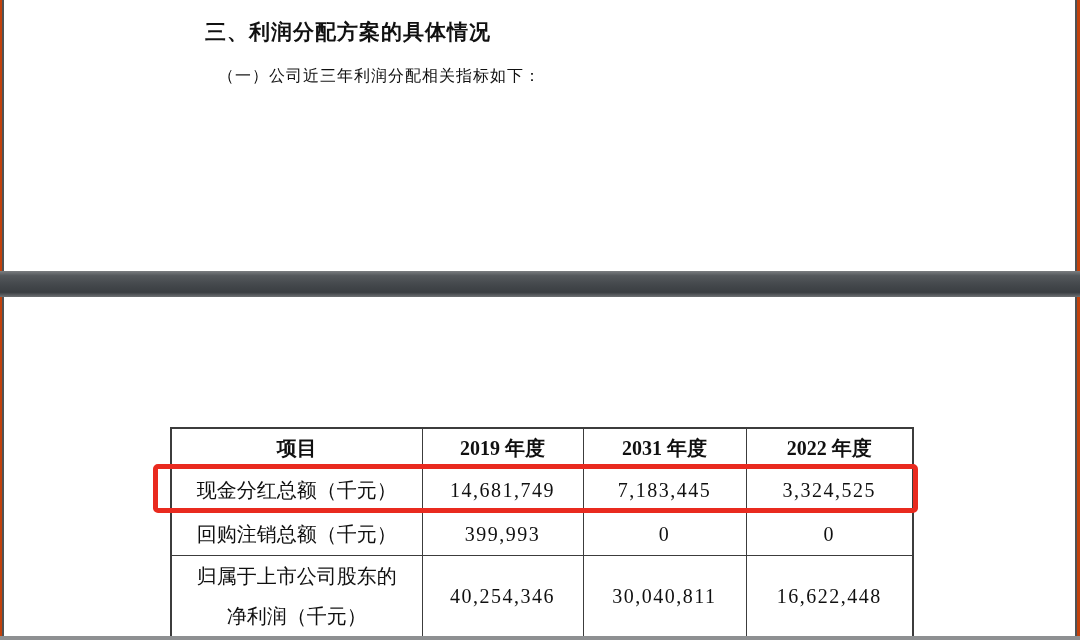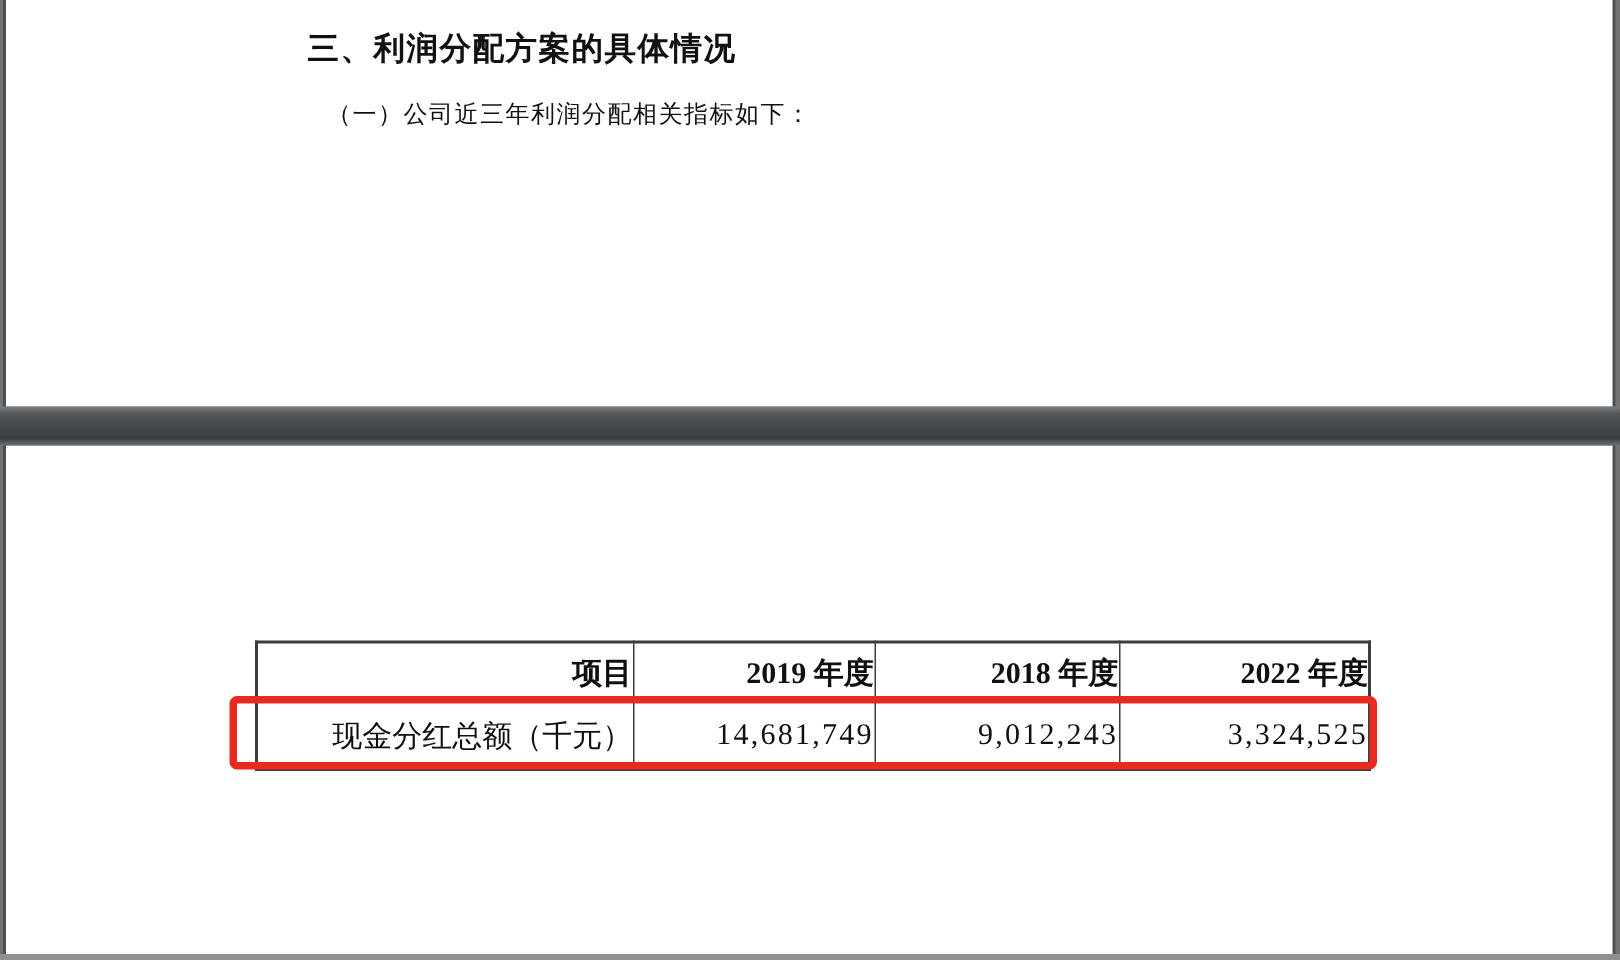--- a/index.html
+++ b/index.html
@@ -1,18 +1,18 @@
 <!DOCTYPE html>
 <html><head>
 <meta charset="utf-8">
 <style>
   html,body{margin:0;padding:0;background:#ffffff;}
   .viewport{
     position:relative;width:1080px;height:640px;overflow:hidden;
-    background:#737373;font-family:"Liberation Serif", serif;color:#111111;
+    background:#c2410c;font-family:"Liberation Serif", serif;color:#111111;
   }
   .page{position:absolute;left:4px;right:4px;background:#ffffff;}
   .page1{top:0;height:271px;}
   .page2{top:297px;height:339px;}
   .edge-line{position:absolute;top:0;width:2px;height:637px;background:#4e5154;z-index:1;}
   .edge-left{left:2px;}
   .edge-right{left:1075px;}
   .separator-bar{
     position:absolute;left:0;top:271px;width:1080px;height:26px;z-index:3;
     background:linear-gradient(180deg,#7b7e81 0%,#54585c 18%,#45494d 50%,#3a3e42 82%,#6e7174 100%);
@@ -26,21 +26,21 @@
   .subsection-line{
     position:absolute;left:218px;top:66px;z-index:2;
     font-size:16px;letter-spacing:1px;white-space:nowrap;
   }
   table.doc-table{
     position:absolute;left:170px;top:427px;width:742px;z-index:2;
     border-collapse:collapse;table-layout:fixed;
     font-family:"Liberation Serif", serif;color:#101010;
   }
   .doc-table th,.doc-table td{
-    border:1px solid #3c3c3c;text-align:right;vertical-align:middle;
+    border:1px solid #3c3c3c;text-align:center;vertical-align:middle;
     font-size:20px;padding:0;overflow:hidden;
   }
   .doc-table{border:2px solid #3c3c3c;}
   .doc-table th{font-weight:700;height:38px;}
   .row-cash td{height:44px;}
   .row-buyback td{height:42px;}
   .row-netprofit td{height:80px;}
   .num{letter-spacing:1.5px;}
   .label-two-line{line-height:40px;}
   .highlight-box{
@@ -70,29 +70,44 @@
     <colgroup>
       <col style="width:251px">
       <col style="width:161px">
       <col style="width:163px">
       <col style="width:167px">
     </colgroup>
     <thead>
       <tr>
         <th>项目</th>
         <th>2019 年度</th>
-        <th>2018 年度</th>
+        <th>2031 年度</th>
         <th>2022 年度</th>
       </tr>
     </thead>
     <tbody>
       <tr class="row-cash">
         <td>现金分红总额（千元）</td>
         <td class="num">14,681,749</td>
-        <td class="num">9,012,243</td>
+        <td class="num">7,183,445</td>
         <td class="num">3,324,525</td>
+      </tr>
+      <tr class="row-buyback">
+        <td>回购注销总额（千元）</td>
+        <td class="num">399,993</td>
+        <td class="num">0</td>
+        <td class="num">0</td>
+      </tr>
+      <tr class="row-netprofit">
+        <td>
+          <div class="label-two-line">归属于上市公司股东的</div>
+          <div class="label-two-line">净利润（千元）</div>
+        </td>
+        <td class="num">40,254,346</td>
+        <td class="num">30,040,811</td>
+        <td class="num">16,622,448</td>
       </tr>
     </tbody>
   </table>
 
   <div class="highlight-box"></div>
 
 </div>
 
 </body></html>

